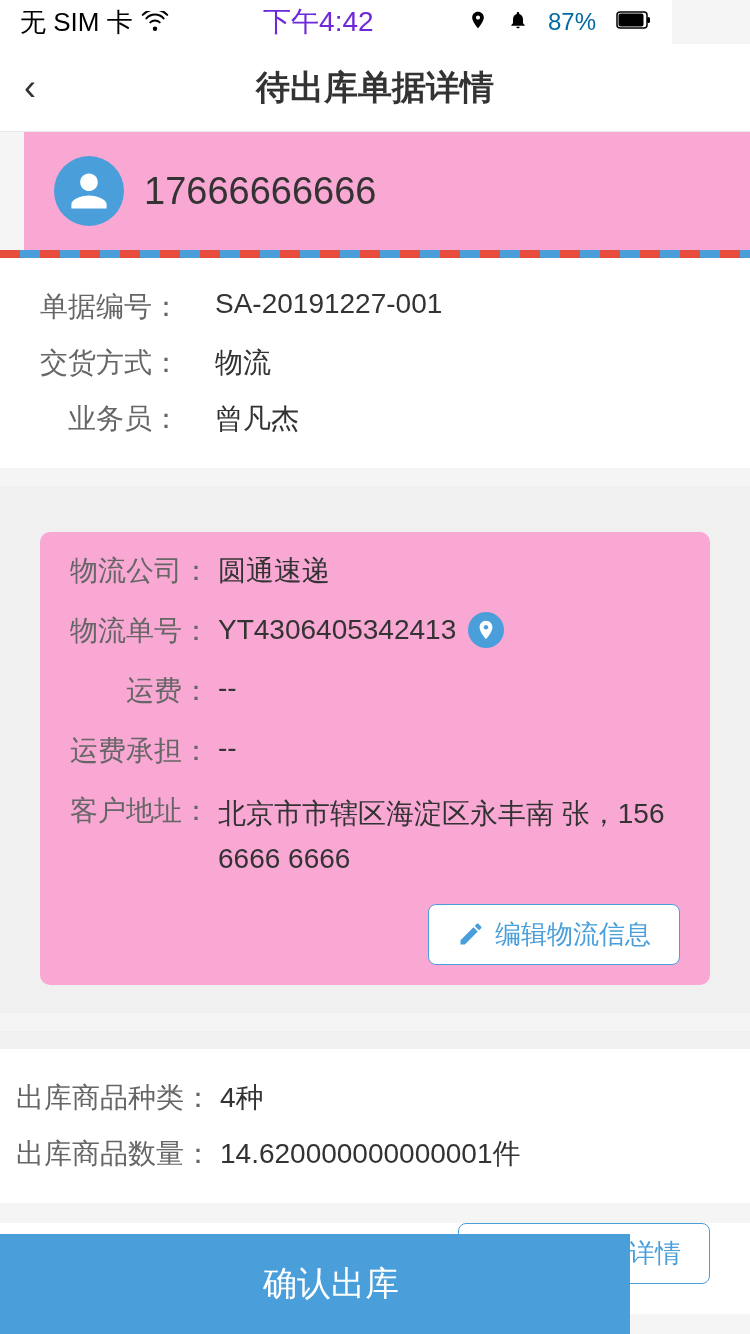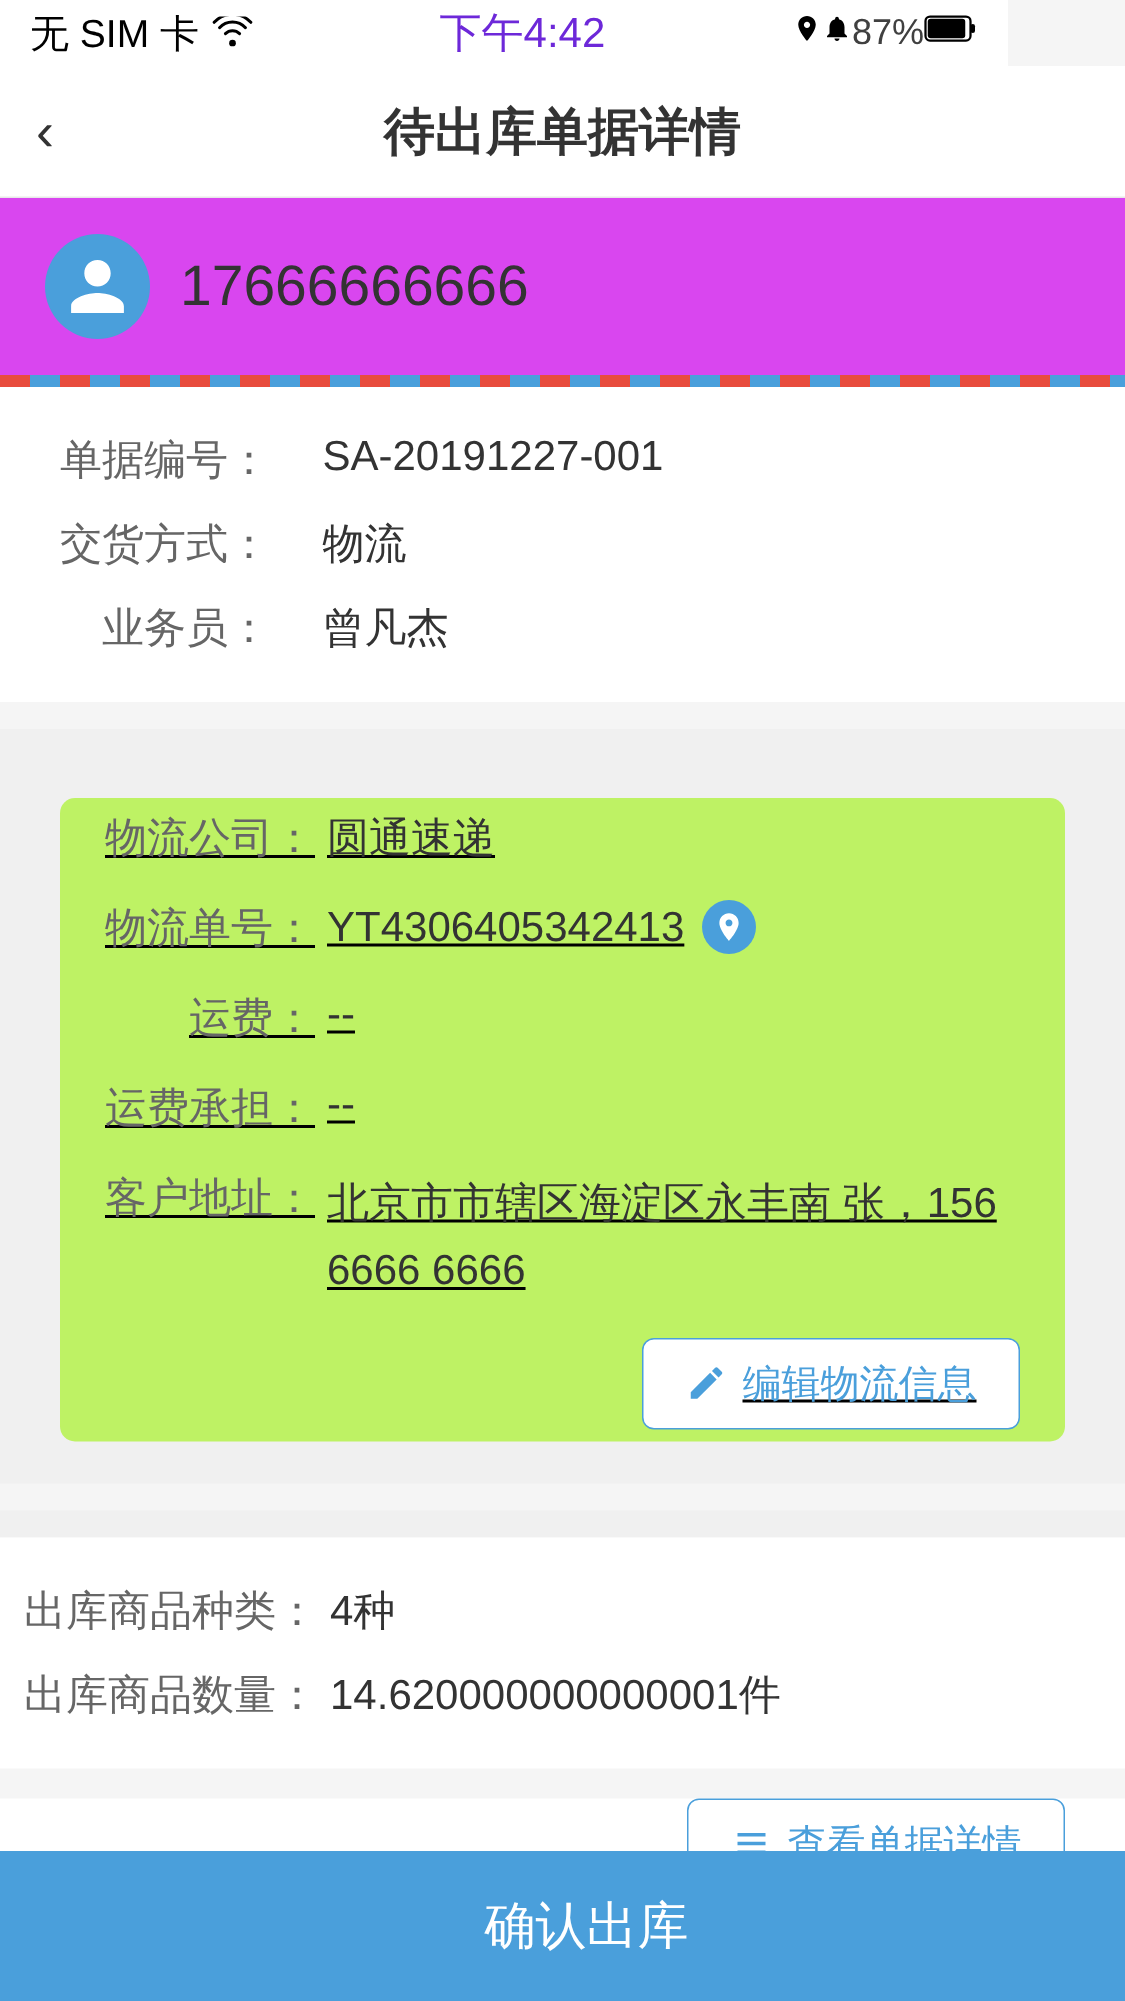--- a/index.html
+++ b/index.html
@@ -31,23 +31,23 @@
       color: #000;
     }
     .status-center {
       font-size: 28px;
       font-weight: 500;
       color: #6d28d9;
     }
     .status-right {
       display: flex;
       align-items: flex-end;
-      gap: 0;
+      gap: 20px;
       font-size: 24px;
-      color: #404040;
+      color: #0369a1;
     }
 
     
     .nav-bar {
       width: 750px;
       height: 88px;
       background: #fff;
       display: flex;
       align-items: center;
       justify-content: center;
@@ -64,26 +64,27 @@
       cursor: pointer;
     }
     .nav-title {
       font-size: 34px;
       font-weight: 600;
       color: #333;
     }
 
     
     .phone-header {
-      background: #d946ef;
+      background: #f9a8d4;
       padding: 24px 30px;
       display: flex;
       align-items: center;
       gap: 20px;
       margin-bottom: 0;
+      margin-left: 24px;
     }
     .avatar-circle {
       width: 70px;
       height: 70px;
       border-radius: 50%;
       background: #4a9fdb;
       display: flex;
       align-items: center;
       justify-content: center;
     }
@@ -136,24 +137,23 @@
       padding-left: 8px;
     }
 
     
     .card-section {
       background: #f0f0f0;
       margin: 0 0 18px 0;
       padding: 28px 40px;
     }
     .card-inner {
-      background: #bef264;
+      background: #f9a8d4;
       border-radius: 10px;
-      padding: 8px 30px;
-      text-decoration: underline;
+      padding: 20px 30px;
     }
     .logistics-row {
       display: flex;
       align-items: flex-start;
       margin-bottom: 22px;
       font-size: 28px;
       color: #333;
     }
     .logistics-row:last-child { margin-bottom: 0; }
     .logistics-label {
@@ -271,21 +271,21 @@
     .content-spacer {
       height: 160px;
       background: #f5f5f5;
     }
 
     
     .confirm-btn-bar {
       position: fixed;
       bottom: 0;
       left: 0;
-      width: 750px;
+      width: 630px;
       height: 100px;
       background: #4a9fdb;
       display: flex;
       align-items: center;
       justify-content: center;
       cursor: pointer;
       padding-left: 32px;
     }
     .confirm-btn-text {
       font-size: 34px;

